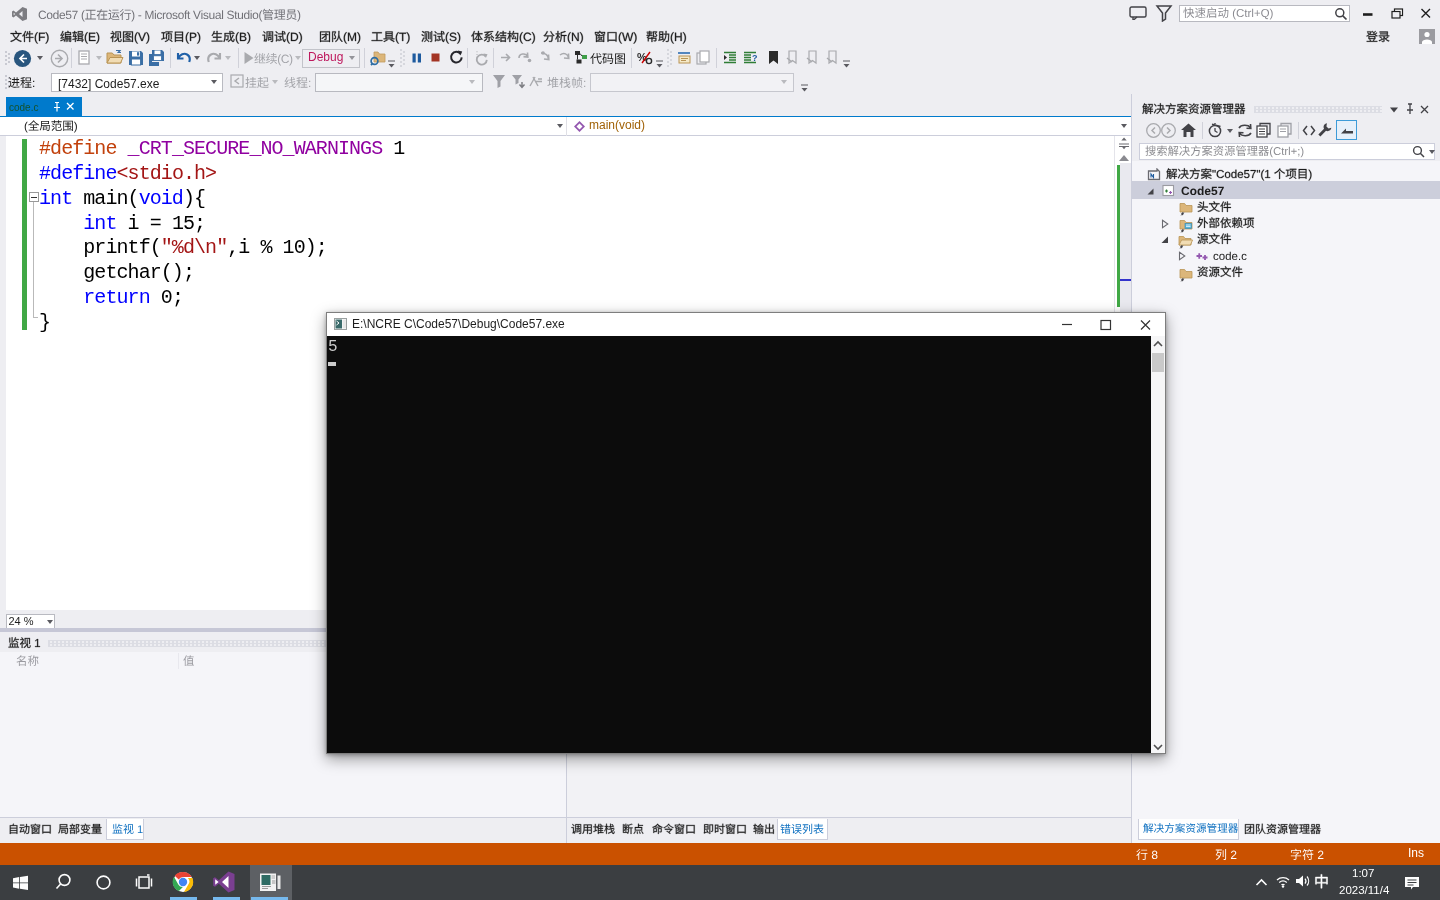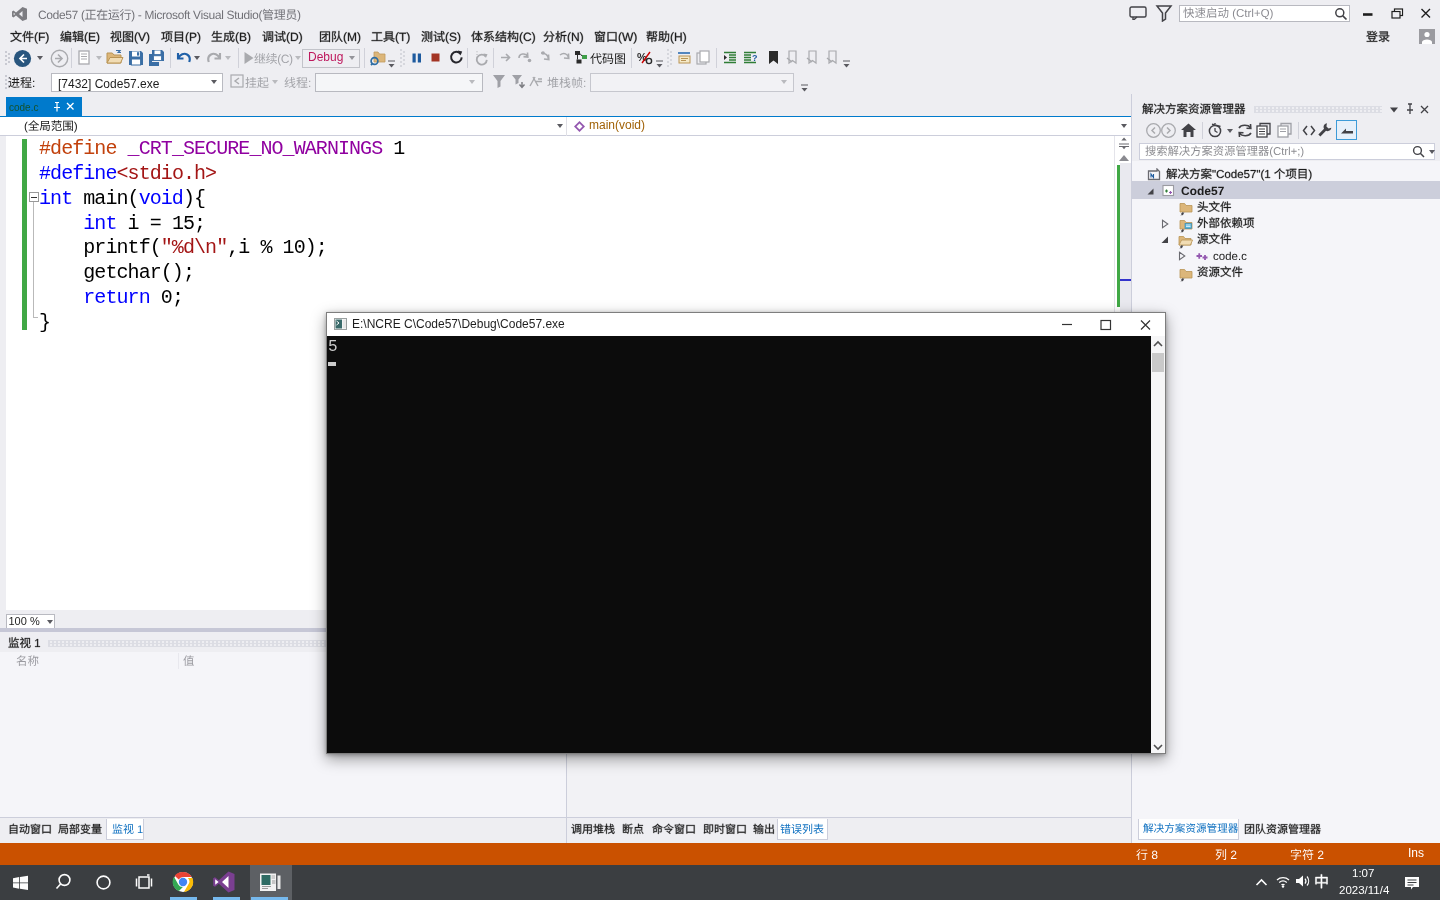--- a/index.html
+++ b/index.html
@@ -667,21 +667,21 @@
     </svg>
     <svg style="position:absolute;left:1118px;top:153px;" width="12" height="10" viewBox="0 0 12 10">
       <path d="M6 2 L11 8 L1 8 Z" fill="#8a8a90"></path>
     </svg>
     <div style="position:absolute;left:1120px;top:163px;width:11px;height:150px;background:#e9e9ef;"></div>
     <div style="position:absolute;left:1117px;top:165px;width:3px;height:142px;background:#40a845;"></div>
     <div style="position:absolute;left:1120px;top:279px;width:11px;height:2px;background:#3333cc;"></div>
     <div style="position:absolute;left:1131px;top:94px;width:1px;height:749px;background:#cccedb;"></div>
     <div style="position:absolute;left:0px;top:610px;width:1131px;height:21px;background:#eeeef2;"></div>
     <div style="position:absolute;left:6px;top:614px;width:49px;height:15px;background:#ffffff;border:1px solid #b9bac1;box-sizing:border-box"></div>
-    <div style="position:absolute;left:8.5px;top:613px;font-family:'Liberation Sans',sans-serif;font-size:11px;color:#1e1e1e;font-weight:normal;letter-spacing:0;white-space:pre;line-height:16px">100 %</div>
+    <div style="position:absolute;left:8.5px;top:613px;font-family:'Liberation Sans',sans-serif;font-size:11px;color:#1e1e1e;font-weight:normal;letter-spacing:0;white-space:pre;line-height:16px">24 %</div>
     <svg style="position:absolute;left:46px;top:618px;" width="8" height="8" viewBox="0 0 8 8">
       <path d="M1 2 L4 6 L7 2" fill="#5a5a60"></path>
     </svg>
     <div style="position:absolute;left:0px;top:627.5px;width:1131px;height:4px;background:#c6c7d6;"></div>
     <div style="position:absolute;left:0px;top:632px;width:566px;height:211px;background:#eeeef2;"></div>
     <svg style="position:absolute;left:8.0px;top:636px;overflow:visible" width="35" height="16">
       <g fill="#1e1e1e" stroke="#1e1e1e" stroke-width="22" transform="translate(0,11) scale(0.011500)">
         <use href="#n76d1" x="0.0"></use>
         <use href="#n89c6" x="1000.0"></use>
         <use href="#r31" x="2278.0"></use>

